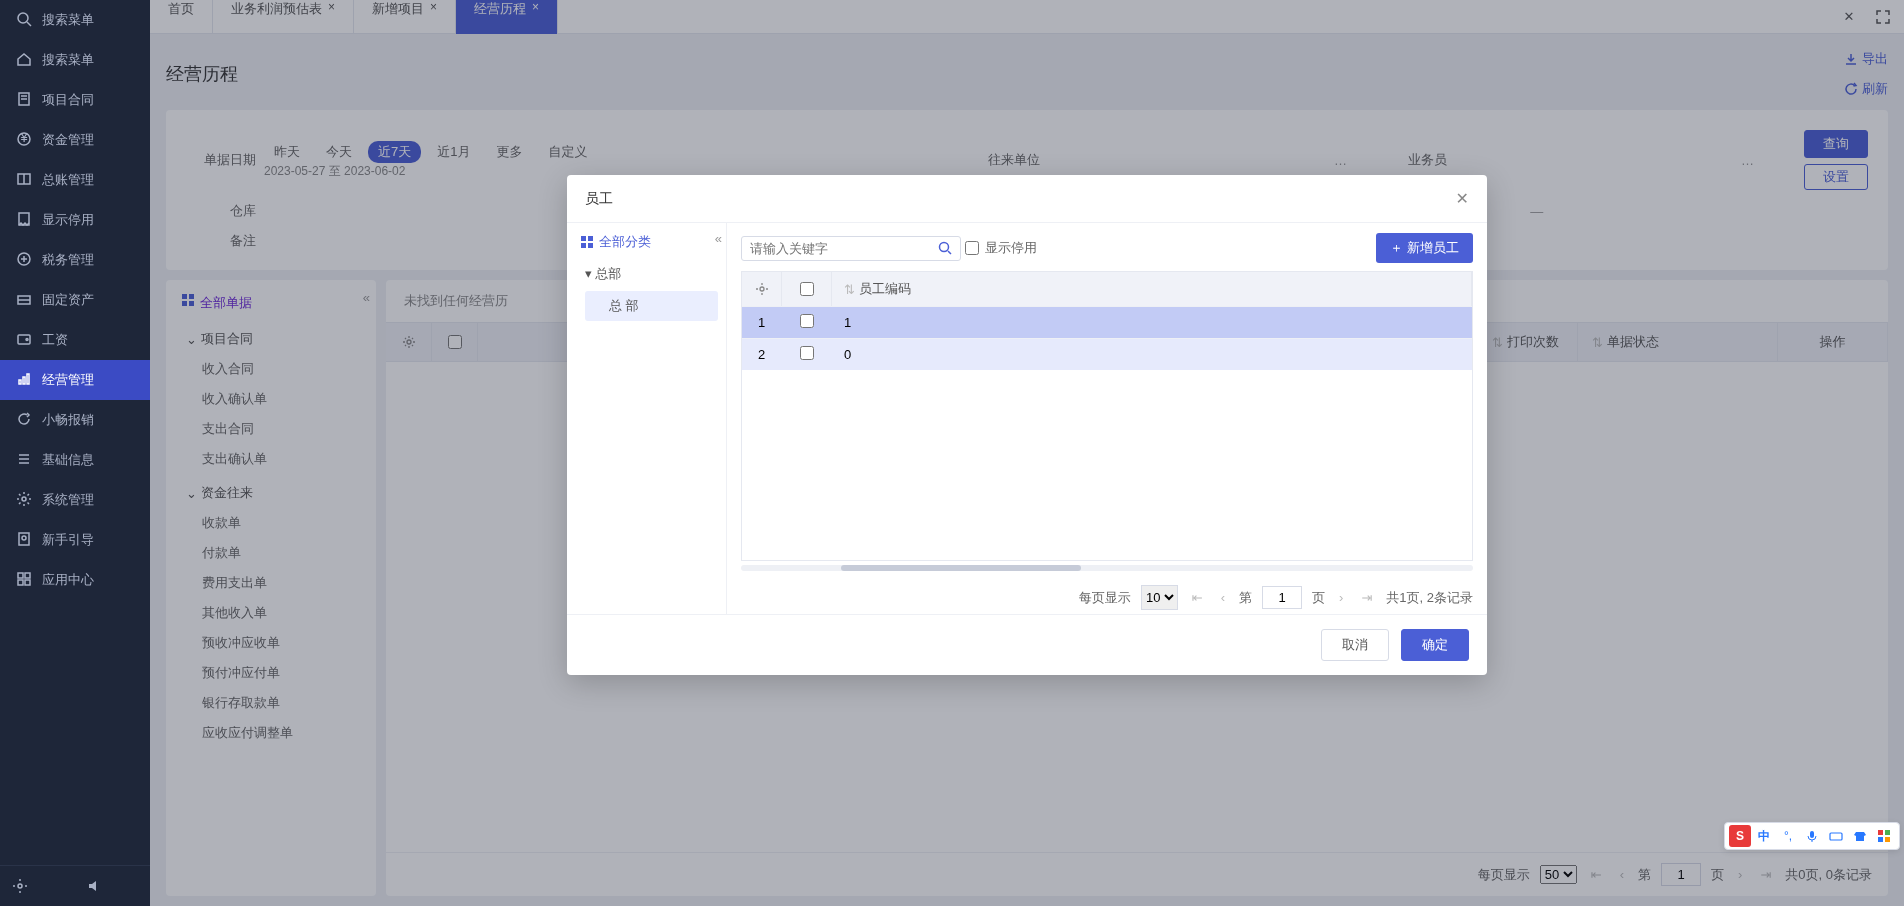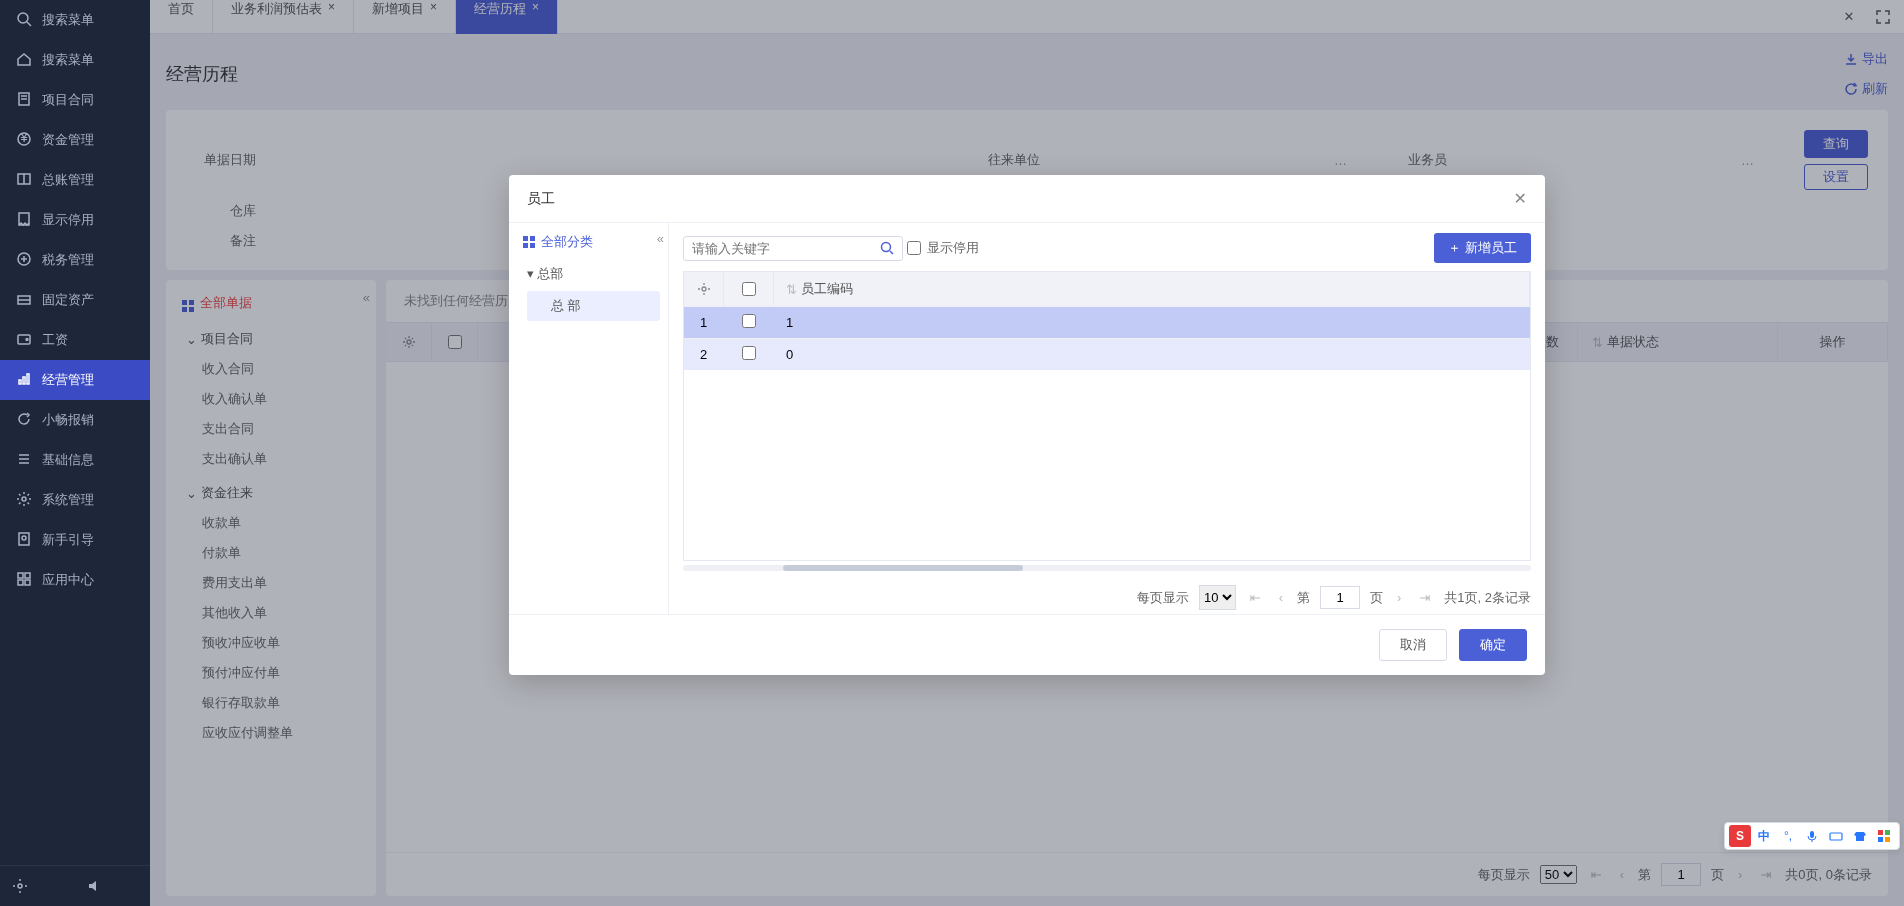--- a/index.html
+++ b/index.html
@@ -42,37 +42,37 @@
 .filter-more { color: #999; cursor: pointer; margin-left: auto; }
 .filter-btns { display: flex; flex-direction: column; gap: 6px; margin-left: 20px; }
 .btn-primary { background: #4b5fd6; color: #fff; padding: 4px 18px; border-radius: 3px; border: 1px solid #4b5fd6; cursor: pointer; }
 .btn-outline { background: #fff; color: #4b5fd6; padding: 3px 18px; border-radius: 3px; border: 1px solid #4b5fd6; cursor: pointer; }
 .select-caret { color: #999; }
 
 
 .content-row { display: flex; flex: 1; margin-top: 10px; gap: 10px; }
 .left-panel { width: 210px; background: #fff; border-radius: 4px; padding: 10px 0; position: relative; }
 .left-panel .collapse { position: absolute; right: 6px; top: 10px; color: #999; cursor: pointer; }
-.lp-header { color: #ef4444; padding: 4px 16px 10px; display: flex; align-items: flex-end; gap: 6px; }
+.lp-header { color: #6d28d9; padding: 4px 16px 10px; display: flex; align-items: flex-start; gap: 6px; }
 .lp-group { padding: 2px 0; }
 .lp-group-title { padding: 6px 20px; color: #555; cursor: pointer; display: flex; align-items: center; gap: 4px; }
 .lp-item { padding: 6px 20px 6px 36px; color: #666; cursor: pointer; }
 
 .data-panel { flex: 1; background: #fff; border-radius: 4px; display: flex; flex-direction: column; }
 .dp-msg { padding: 12px 18px; color: #888; }
 .dp-table-head { display: flex; align-items: center; background: #f0f2f8; height: 40px; border-top: 1px solid #e5e8f0; border-bottom: 1px solid #e5e8f0; }
 .dp-th { padding: 0 14px; color: #555; border-right: 1px solid #e5e8f0; height: 100%; display: flex; align-items: center; gap: 4px; }
 .dp-empty { flex: 1; display: flex; align-items: center; justify-content: center; color: #aaa; }
 .dp-footer { display: flex; align-items: center; justify-content: flex-end; padding: 10px 16px; gap: 10px; color: #666; border-top: 1px solid #eef0f5; }
 .dp-footer input { width: 40px; text-align: center; border: 1px solid #d7dbe6; padding: 3px; }
 .page-nav { color: #bbb; cursor: pointer; padding: 0 4px; }
 
 
 .overlay { position: absolute; inset: 0; background: rgba(30,35,55,0.35); display: flex; align-items: flex-start; justify-content: center; padding-top: 175px; }
-.modal { width: 1036px; background: #fff; border-radius: 4px; box-shadow: 0 8px 30px rgba(0,0,0,.2); display: flex; flex-direction: column; }
+.modal { width: 920px; background: #fff; border-radius: 4px; box-shadow: 0 8px 30px rgba(0,0,0,.2); display: flex; flex-direction: column; }
 .modal-header { display: flex; align-items: center; padding: 14px 18px; border-bottom: 1px solid #eef0f5; }
 .modal-title { font-size: 14px; color: #333; }
 .modal-close { margin-left: auto; color: #888; cursor: pointer; font-size: 16px; }
 .modal-body { display: flex; }
 .modal-left { width: 160px; border-right: 1px solid #eef0f5; padding: 10px 0; position: relative; }
 .ml-header { color: #4b5fd6; padding: 0 14px 8px; display: flex; align-items: center; gap: 6px; }
 .ml-collapse { position: absolute; right: 4px; top: 8px; color: #999; cursor: pointer; }
 .ml-tree { padding-left: 10px; }
 .ml-tree-parent { padding: 6px 8px; color: #555; cursor: pointer; }
 .ml-tree-child { padding: 6px 8px 6px 24px; color: #555; cursor: pointer; background: #eaeefe; border-radius: 3px; margin: 2px 8px; }
@@ -317,20 +317,31 @@
               </svg>
               <span>刷新</span>
             </div>
         </div>
       </div>
 
       <div class="filter-card">
         <div class="filter-row">
           <div class="filter-field" style="flex:2">
             <span class="filter-label">单据日期</span>
+            <div>
+              <div class="filter-chips">
+                <span class="chip">昨天</span>
+                <span class="chip">今天</span>
+                <span class="chip active">近7天</span>
+                <span class="chip">近1月</span>
+                <span class="chip">更多</span>
+                <span class="chip">自定义</span>
+              </div>
+              <div class="daterange">2023-05-27 至 2023-06-02</div>
+            </div>
           </div>
           <div class="filter-field">
             <span class="filter-label">往来单位</span>
             <div style="flex:1"></div>
             <span class="filter-more">…</span>
           </div>
           <div class="filter-field">
             <span class="filter-label">业务员</span>
             <div style="flex:1"></div>
             <span class="filter-more">…</span>

